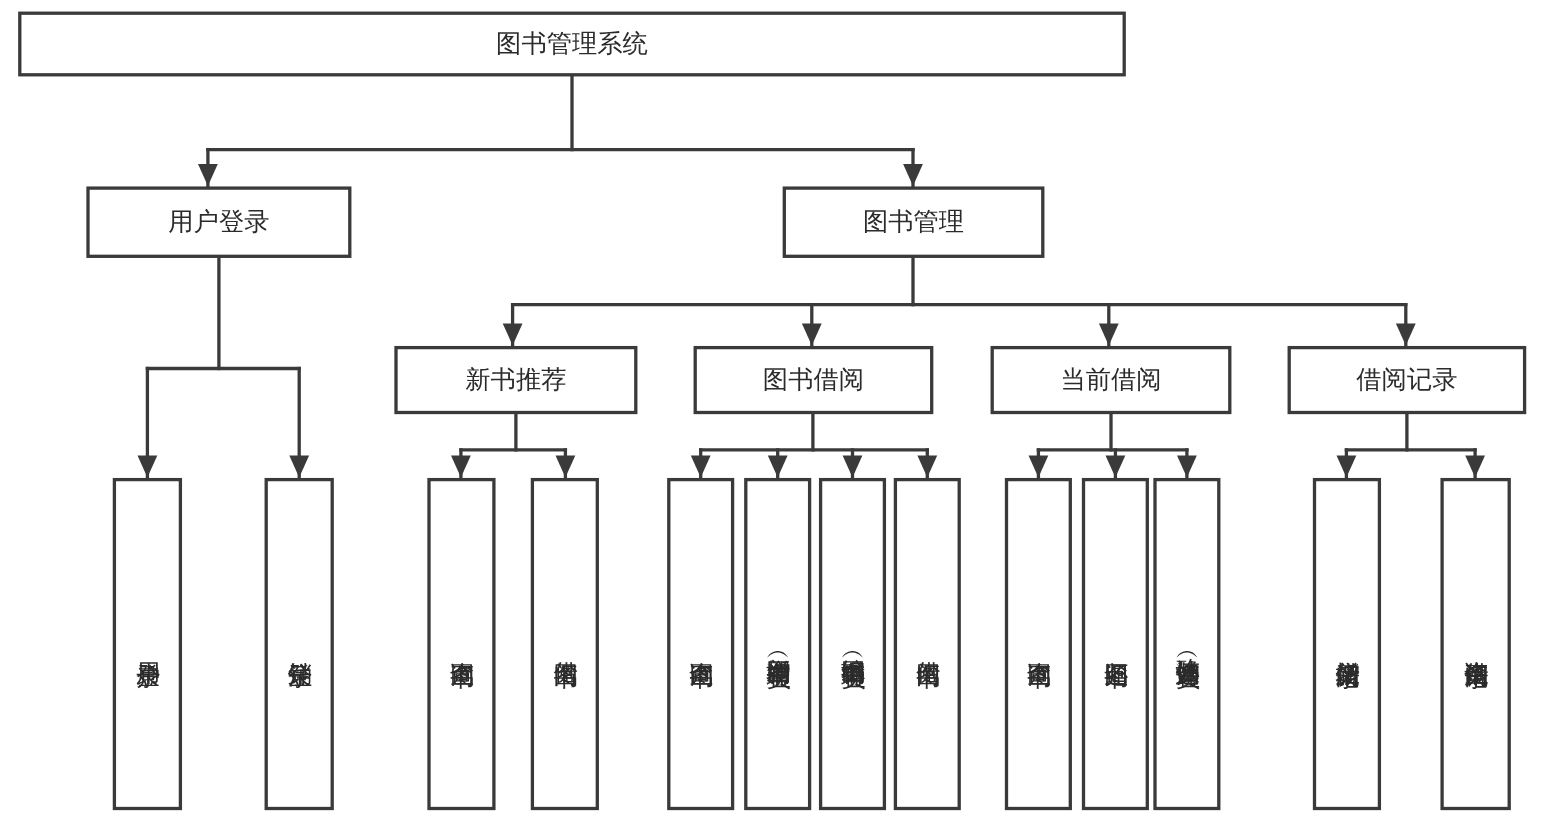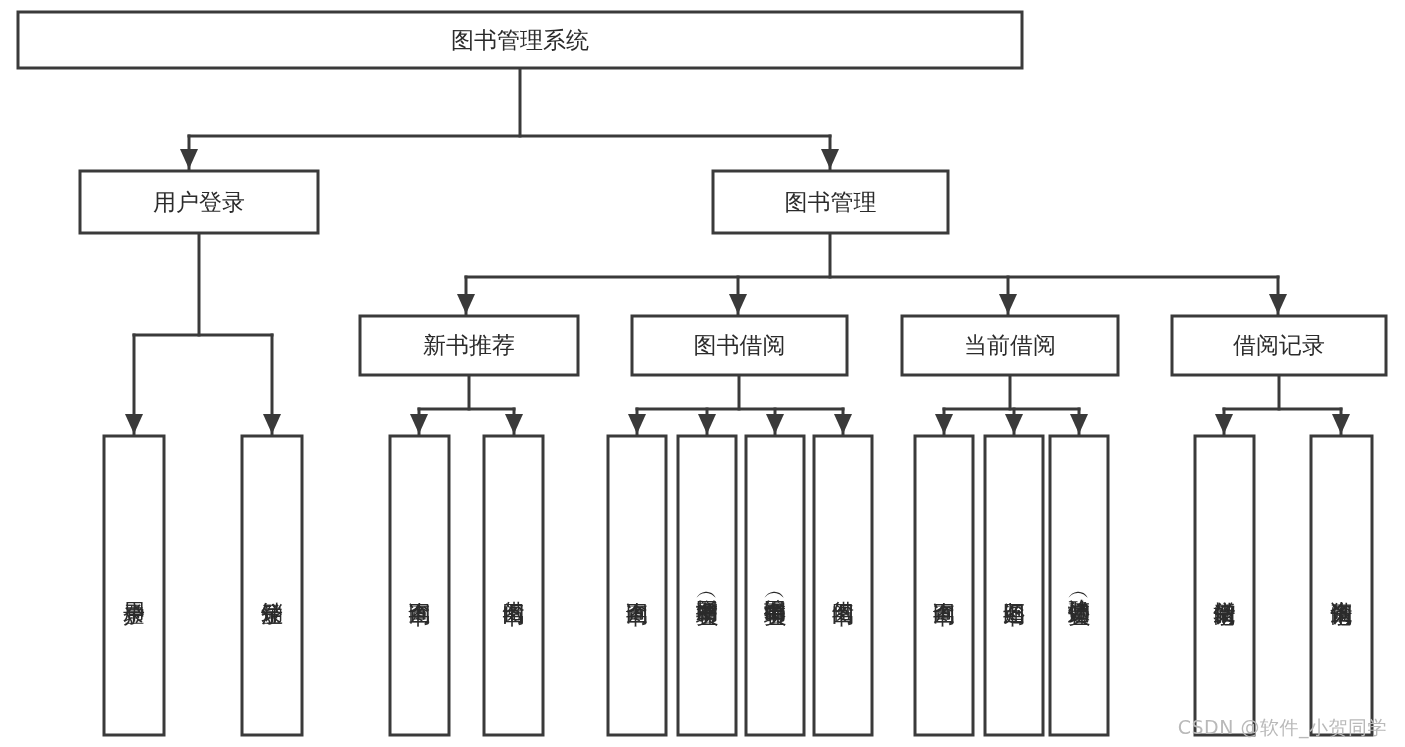--- a/index.html
+++ b/index.html
@@ -176,14 +176,13 @@
       <div class="leaf-label" style="left: 608px; top: 436px; width: 58px; height: 299px;">查询图书</div>
       <div class="leaf-label" style="left: 678px; top: 436px; width: 58px; height: 299px;">新增图书（管理员）</div>
       <div class="leaf-label" style="left: 746px; top: 436px; width: 58px; height: 299px;">编辑图书（管理员）</div>
       <div class="leaf-label" style="left: 814px; top: 436px; width: 58px; height: 299px;">借阅图书</div>
       <div class="leaf-label" style="left: 915px; top: 436px; width: 58px; height: 299px;">查询图书</div>
       <div class="leaf-label" style="left: 985px; top: 436px; width: 58px; height: 299px;">归还图书</div>
       <div class="leaf-label" style="left: 1050px; top: 436px; width: 58px; height: 299px;">确认归还（管理员）</div>
       <div class="leaf-label" style="left: 1195px; top: 436px; width: 59px; height: 299px;">新增借阅记录</div>
       <div class="leaf-label" style="left: 1311px; top: 436px; width: 61px; height: 299px;">查询借阅记录</div>
     </div>
-  <div class="watermark">CSDN @软件_小贺同学</div>
 </div>
 
 </body></html>

